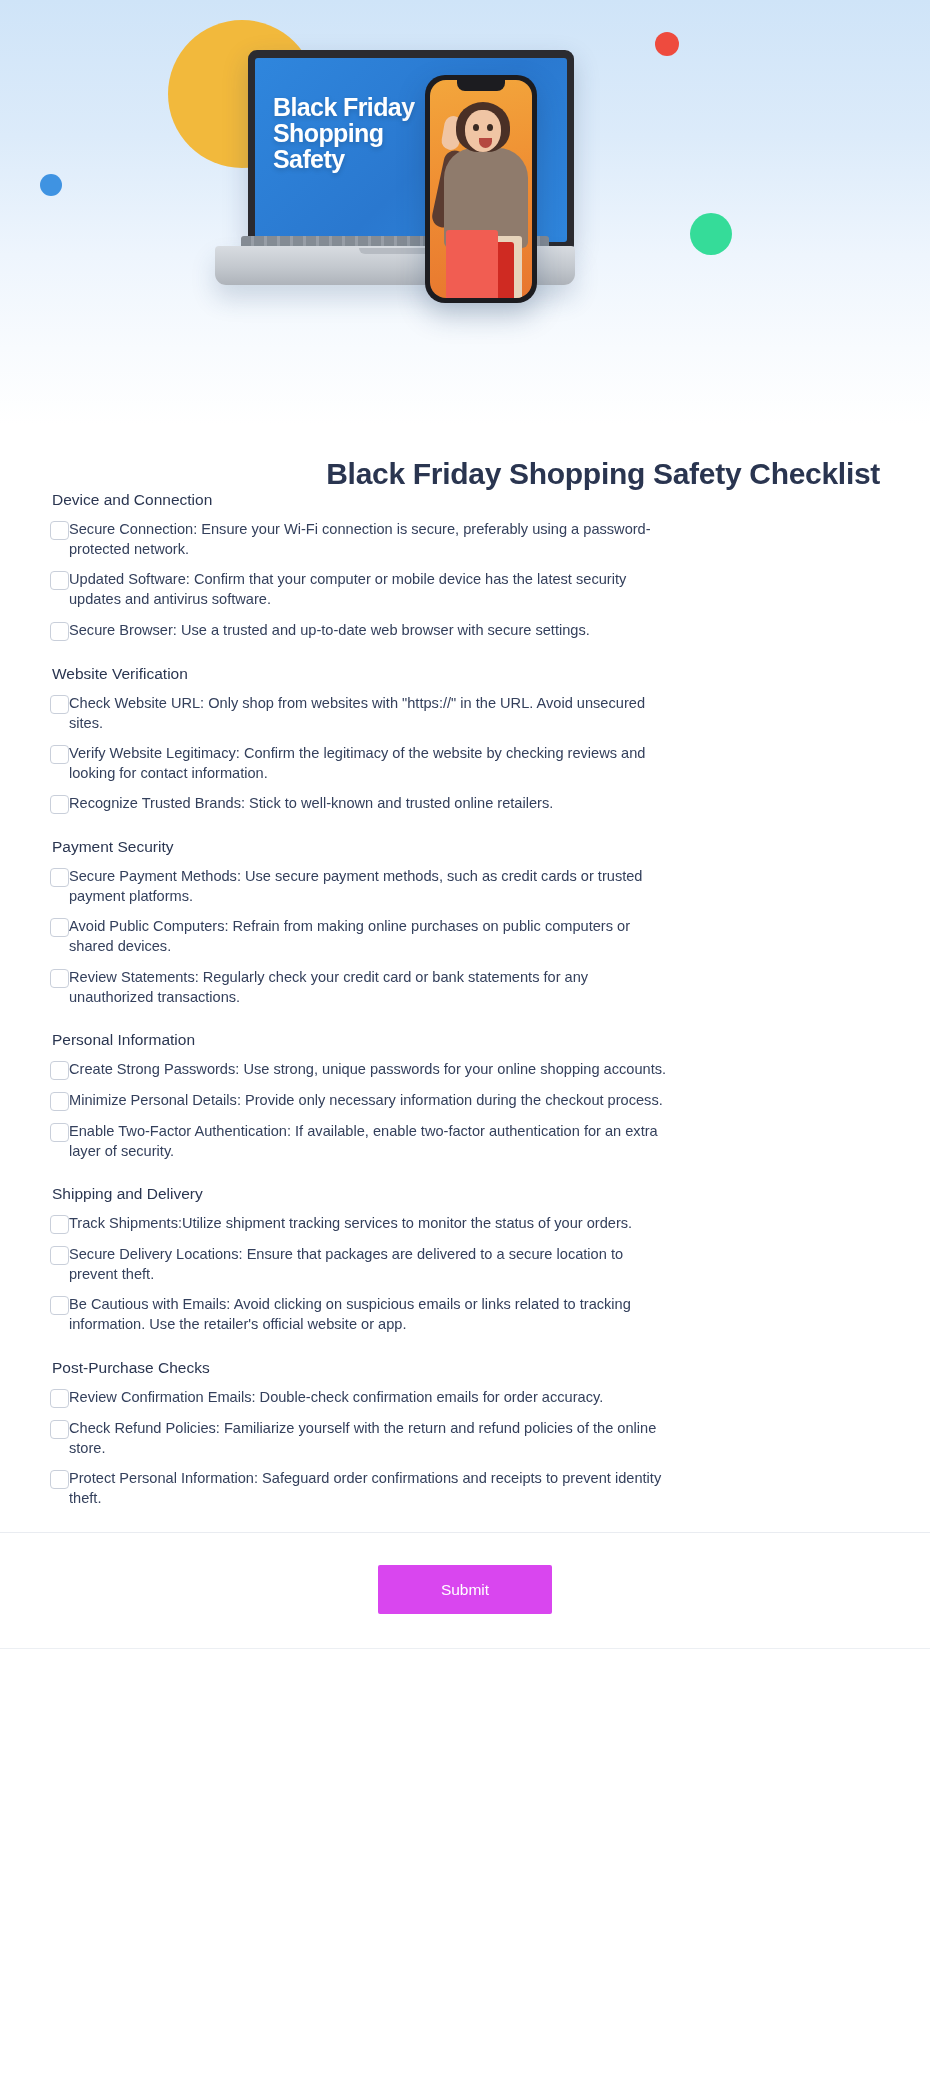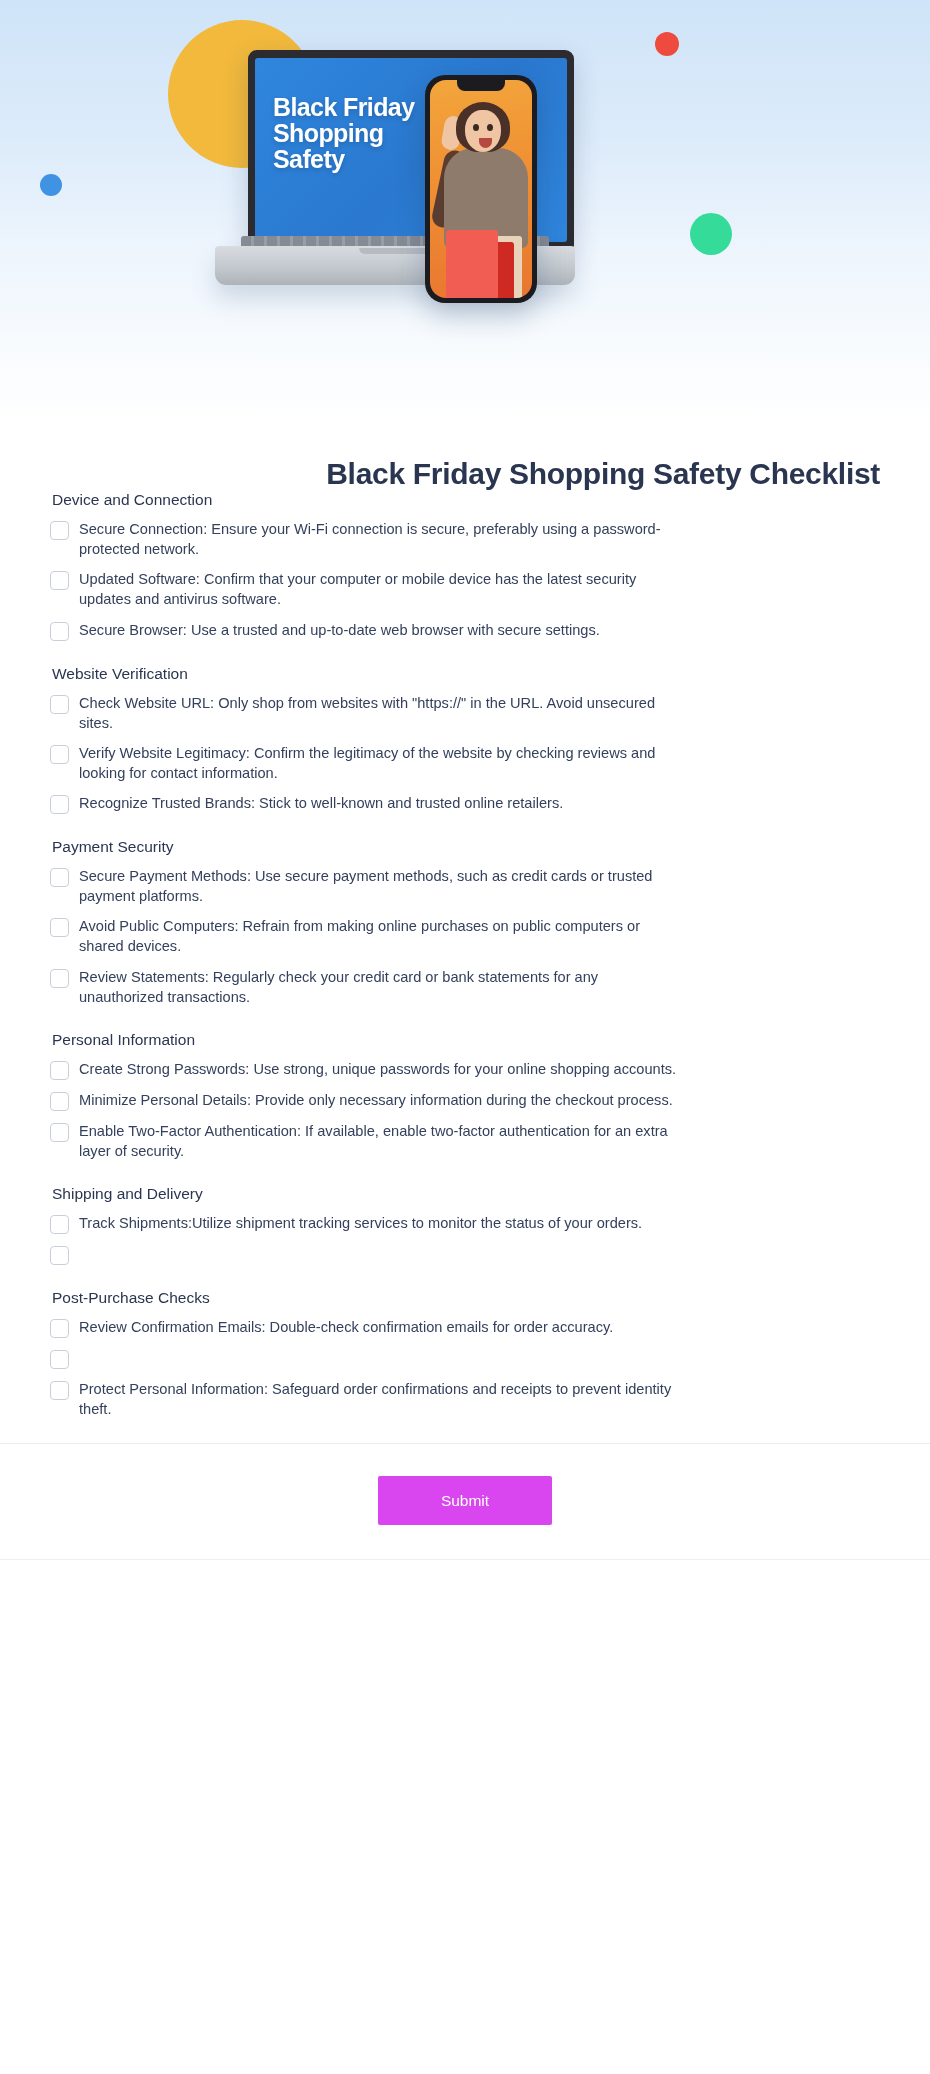--- a/index.html
+++ b/index.html
@@ -106,21 +106,20 @@
   .group { margin-bottom: 24px; }
   .group-title {
     font-size: 15.5px;
     color: #2a3550;
     margin-bottom: 10px;
     padding-left: 2px;
   }
   .item {
     display: flex;
     align-items: flex-start;
-    gap: 10px;
     margin-bottom: 10px;
   }
   .checkbox {
     flex: 0 0 auto;
     width: 19px; height: 19px;
     margin-top: 2px;
     border: 1px solid #c9cfda;
     border-radius: 4px;
     background: #ffffff;
   }
@@ -262,30 +261,36 @@
           </div>
         </div>
         <div class="group">
           <div class="group-title">Shipping and Delivery</div>
           <div class="item">
             <div class="checkbox"></div>
             <div class="item-label">Track Shipments:Utilize shipment tracking services to monitor the status of your orders.</div>
           </div>
           <div class="item">
             <div class="checkbox"></div>
+            <div class="item-label">Secure Delivery Locations: Ensure that packages are delivered to a secure location to prevent theft.</div>
+          </div>
+          <div class="item">
+            <div class="checkbox"></div>
+            <div class="item-label">Be Cautious with Emails: Avoid clicking on suspicious emails or links related to tracking information. Use the retailer's official website or app.</div>
           </div>
         </div>
         <div class="group">
           <div class="group-title">Post-Purchase Checks</div>
           <div class="item">
             <div class="checkbox"></div>
             <div class="item-label">Review Confirmation Emails: Double-check confirmation emails for order accuracy.</div>
           </div>
           <div class="item">
             <div class="checkbox"></div>
+            <div class="item-label">Check Refund Policies: Familiarize yourself with the return and refund policies of the online store.</div>
           </div>
           <div class="item">
             <div class="checkbox"></div>
             <div class="item-label">Protect Personal Information: Safeguard order confirmations and receipts to prevent identity theft.</div>
           </div>
         </div>
       </div>
   </div>
 
   <hr class="divider">

